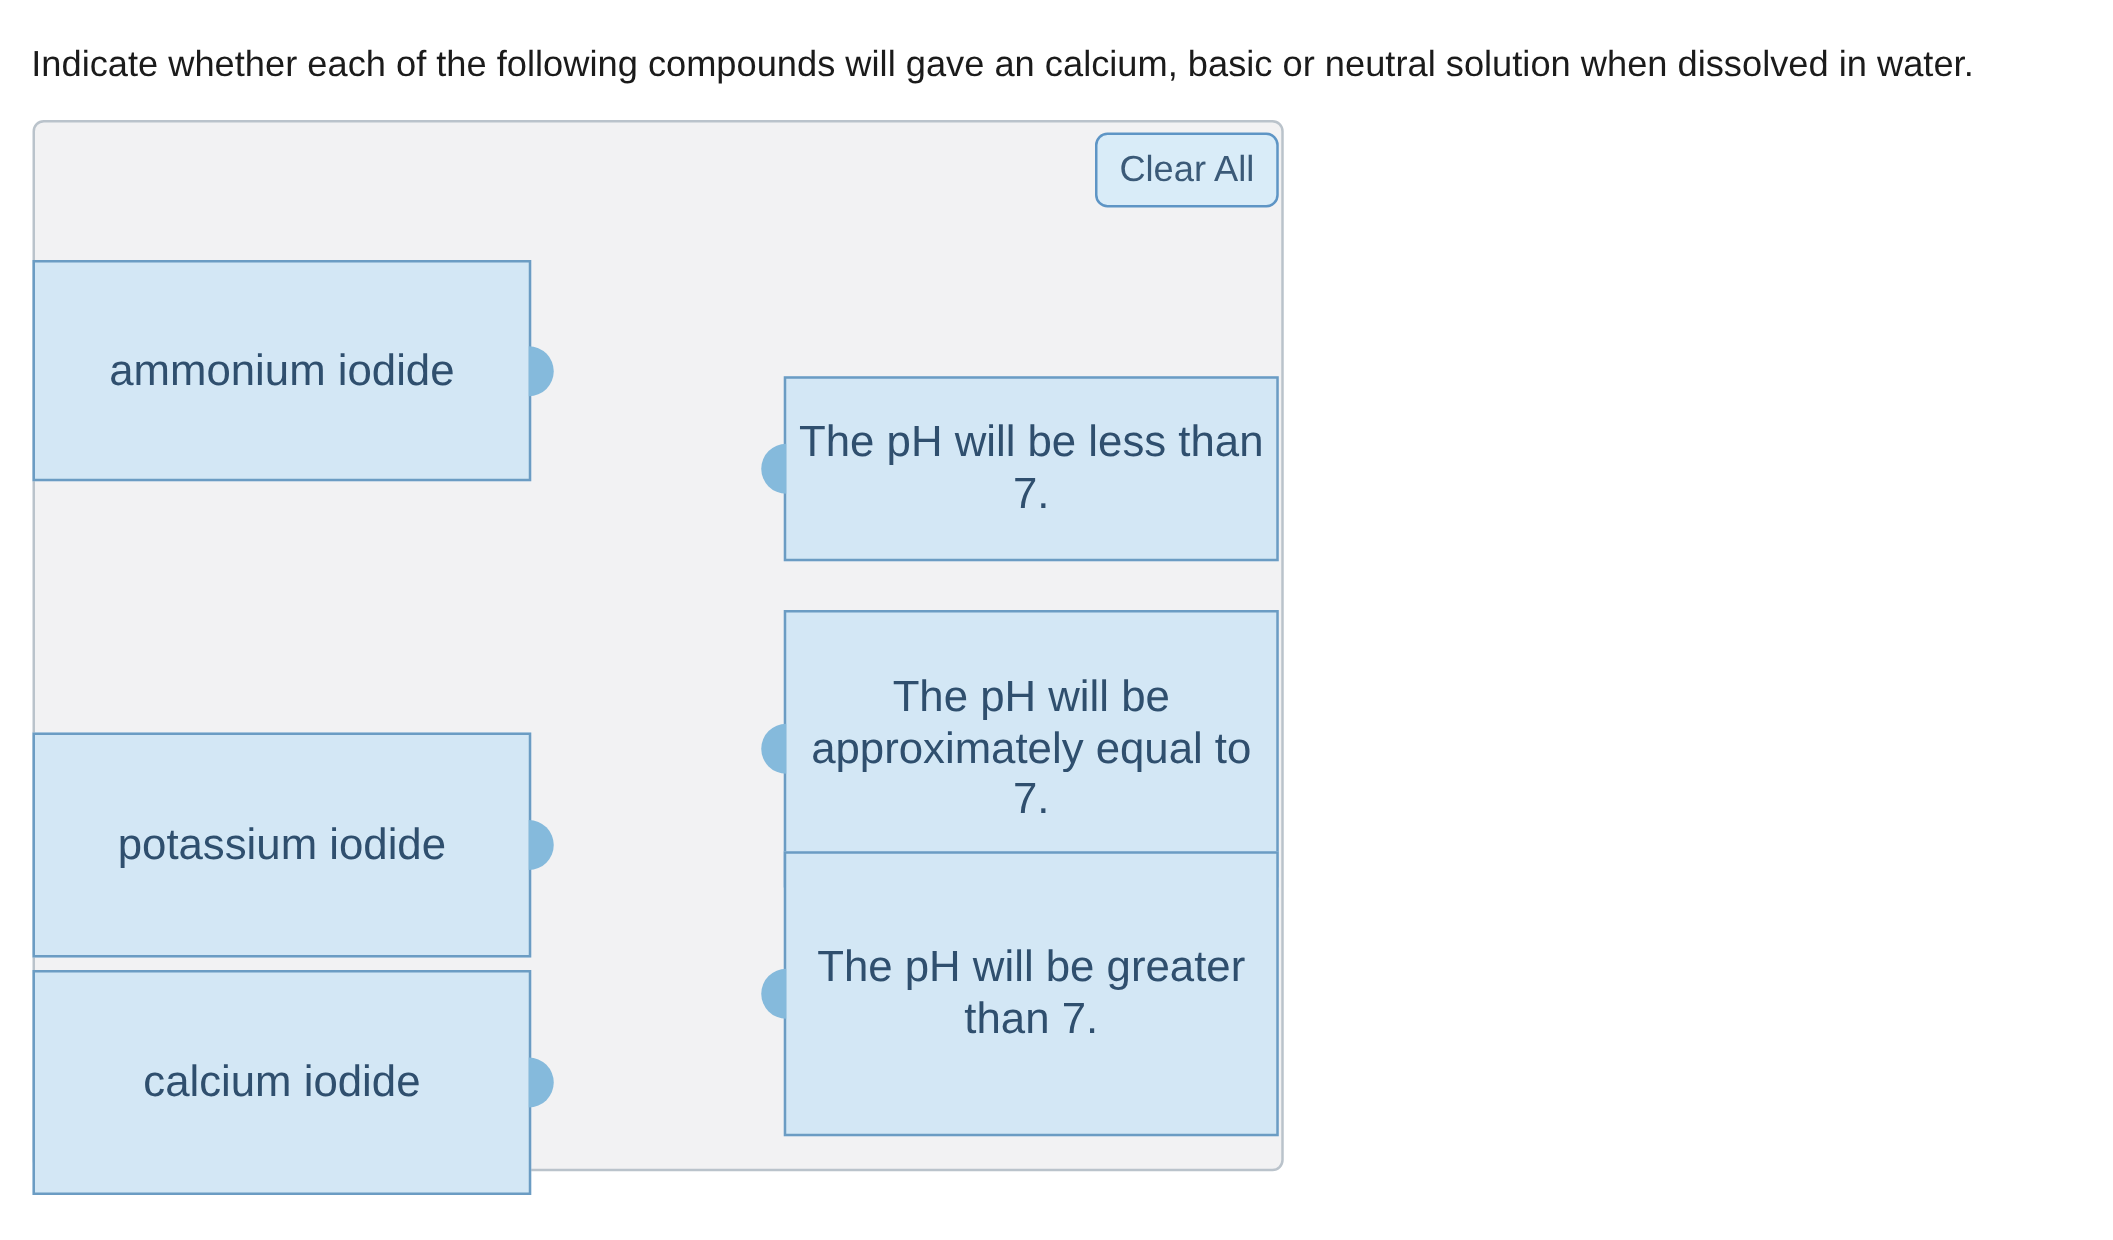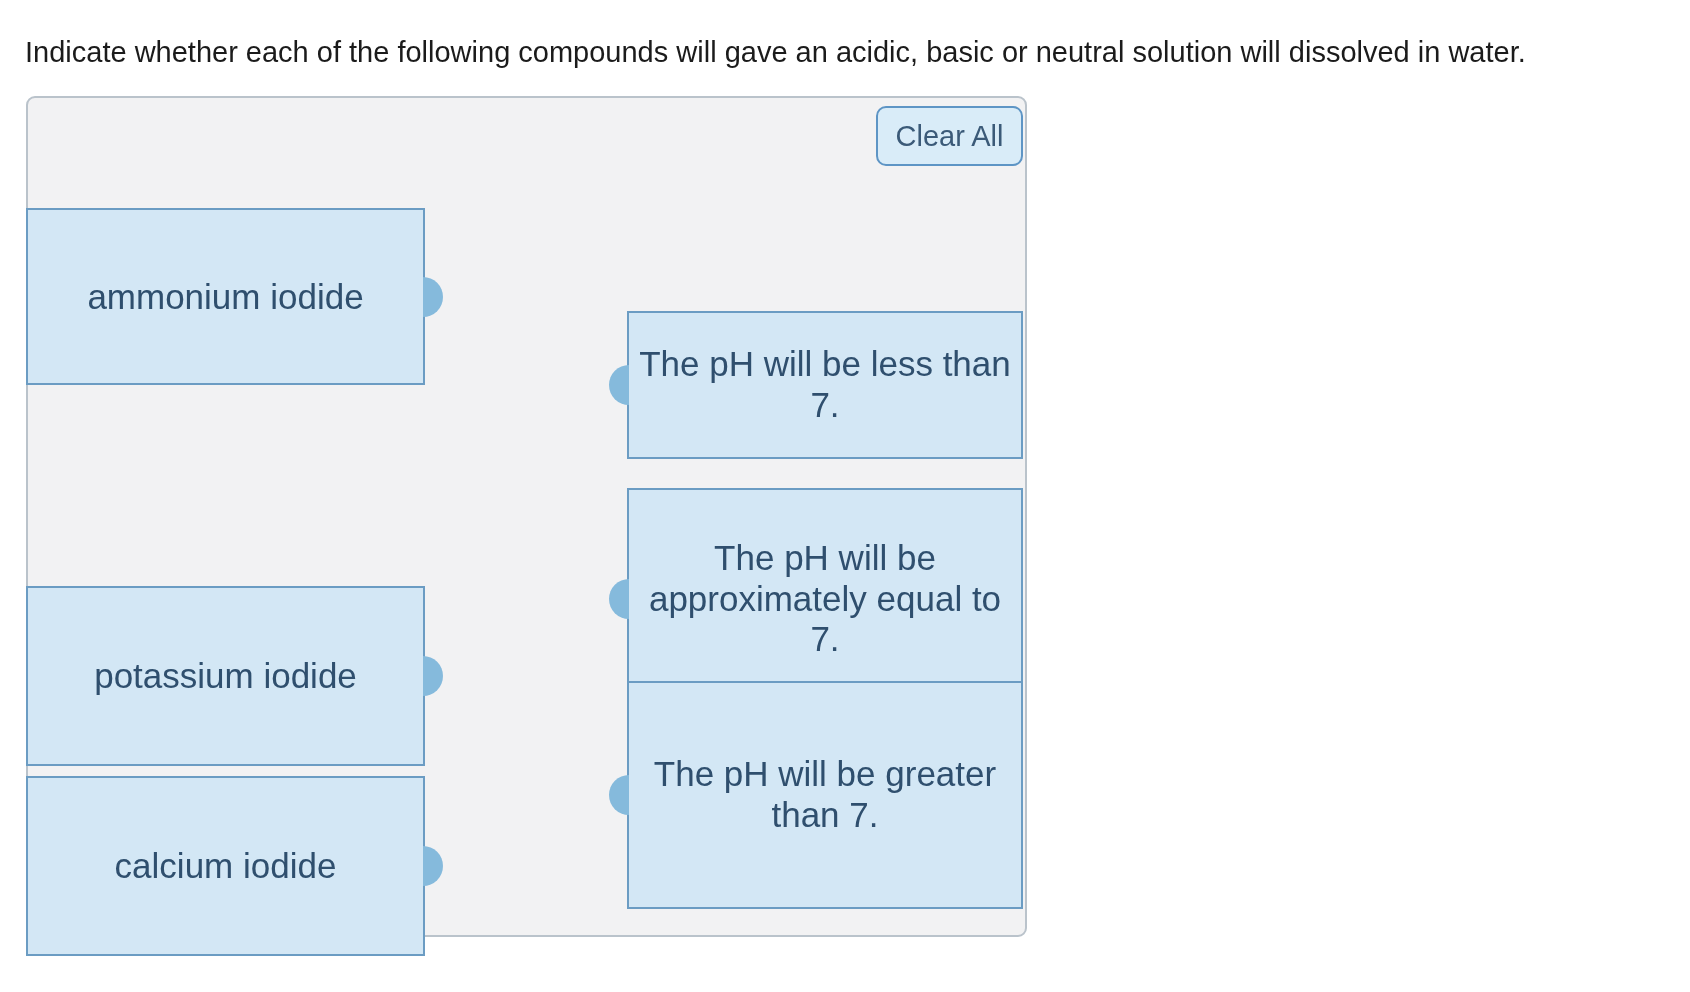--- a/index.html
+++ b/index.html
@@ -53,28 +53,28 @@
     background:var(--knob);
     transform:translateY(-50%);
   }
   .knob-right{left:100%;border-radius:0 20px 20px 0;}
   .knob-left{right:100%;border-radius:20px 0 0 20px;}
   
   #lbox0{top:82px;height:177px;}
   #lbox1{top:271px;height:178px;}
   #lbox2{top:460px;height:180px;}
   #lbox3{top:650px;height:180px;text-align:right;}
-  #rbox0{top:185px;height:148px;}
+  #rbox0{top:175px;height:148px;}
   #rbox1{top:362px;height:222px;}
   #rbox2{top:555px;height:228px;}
 </style>
 </head>
 <body>
 
-<div class="title">Indicate whether each of the following compounds will gave an acidic, basic or neutral solution will dissolved in water.</div>
+<div class="title">Indicate whether each of the following compounds will gave an calcium, basic or neutral solution when dissolved in water.</div>
 
 <div class="panel">
 
   <button class="clear-all">
     <span>Clear All</span>
   </button>
 
   <div id="lbox0" class="card lbox">
     <span>ammonium iodide</span>
     <span class="knob knob-right"></span>

